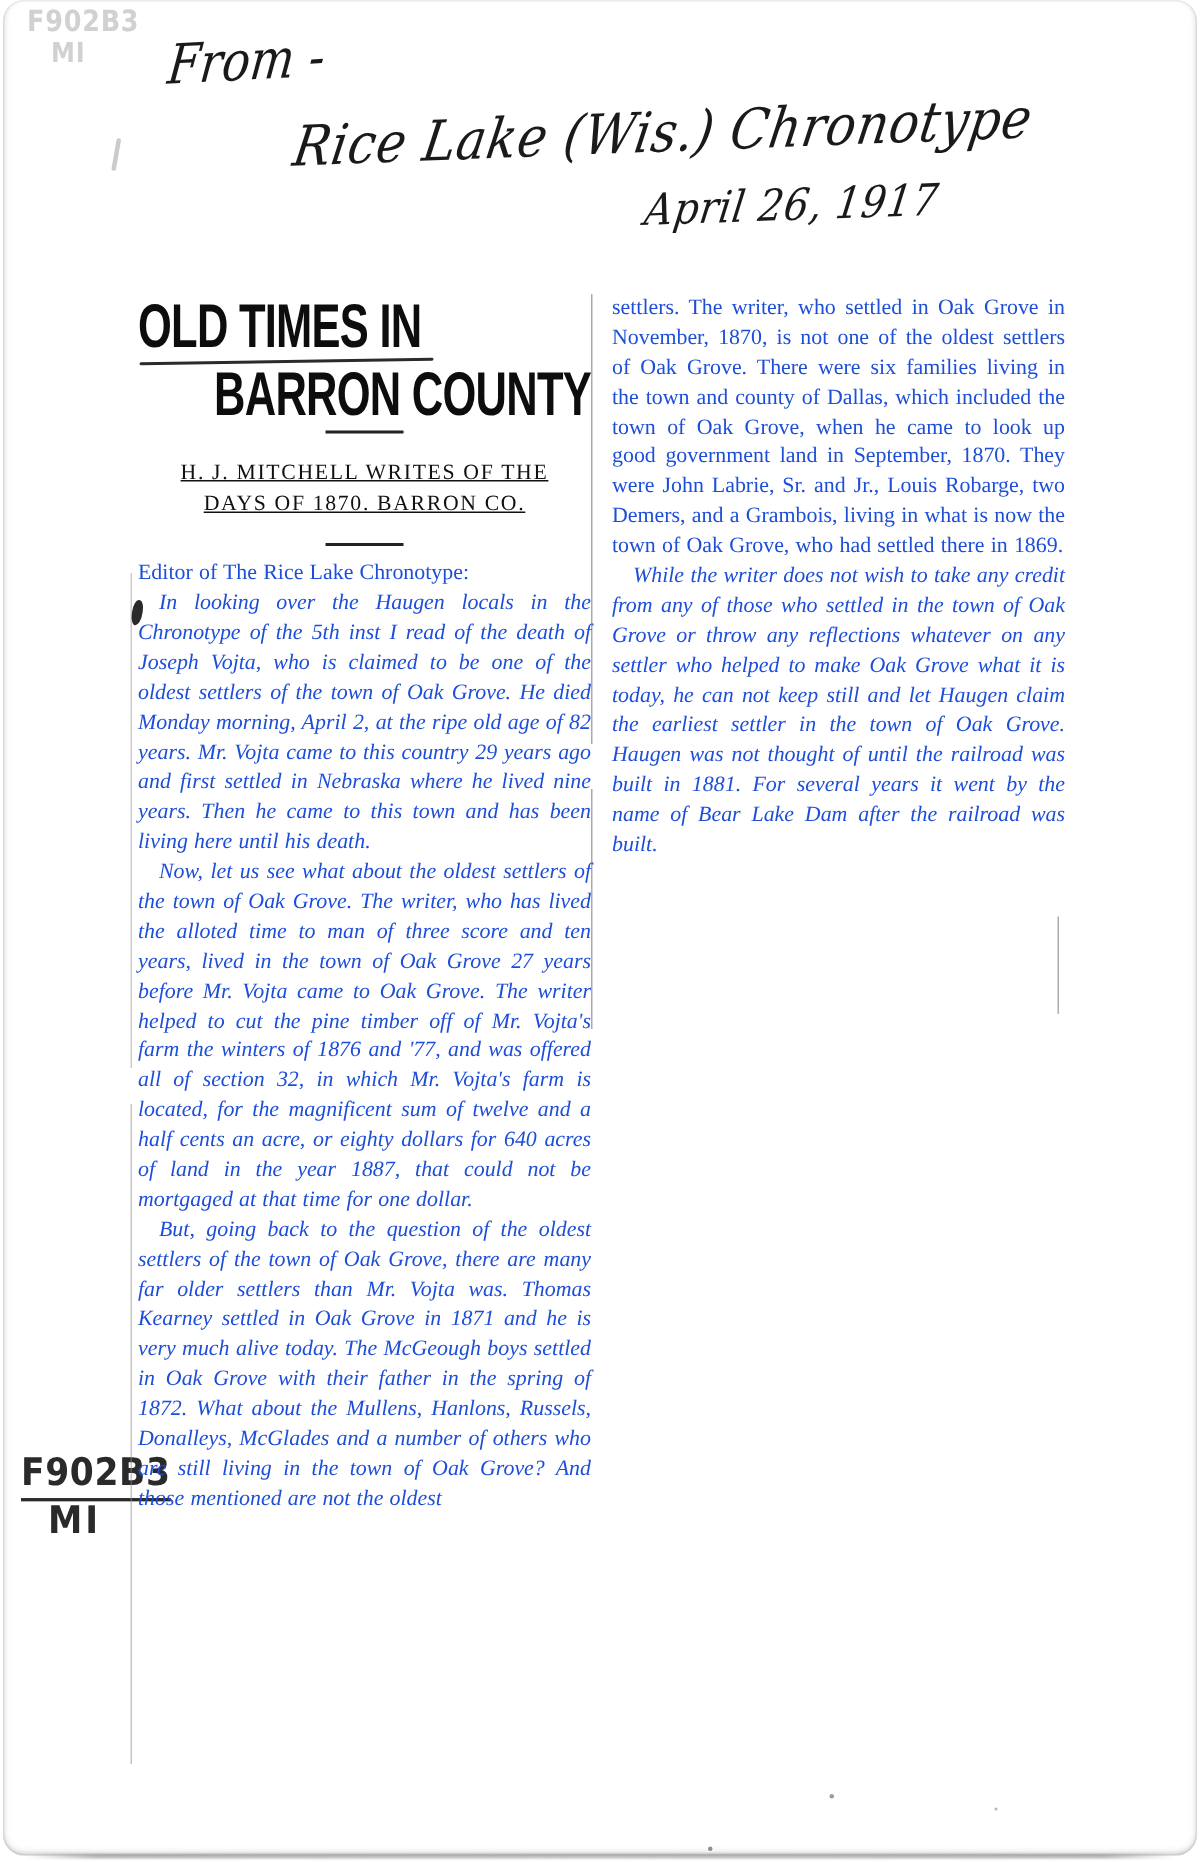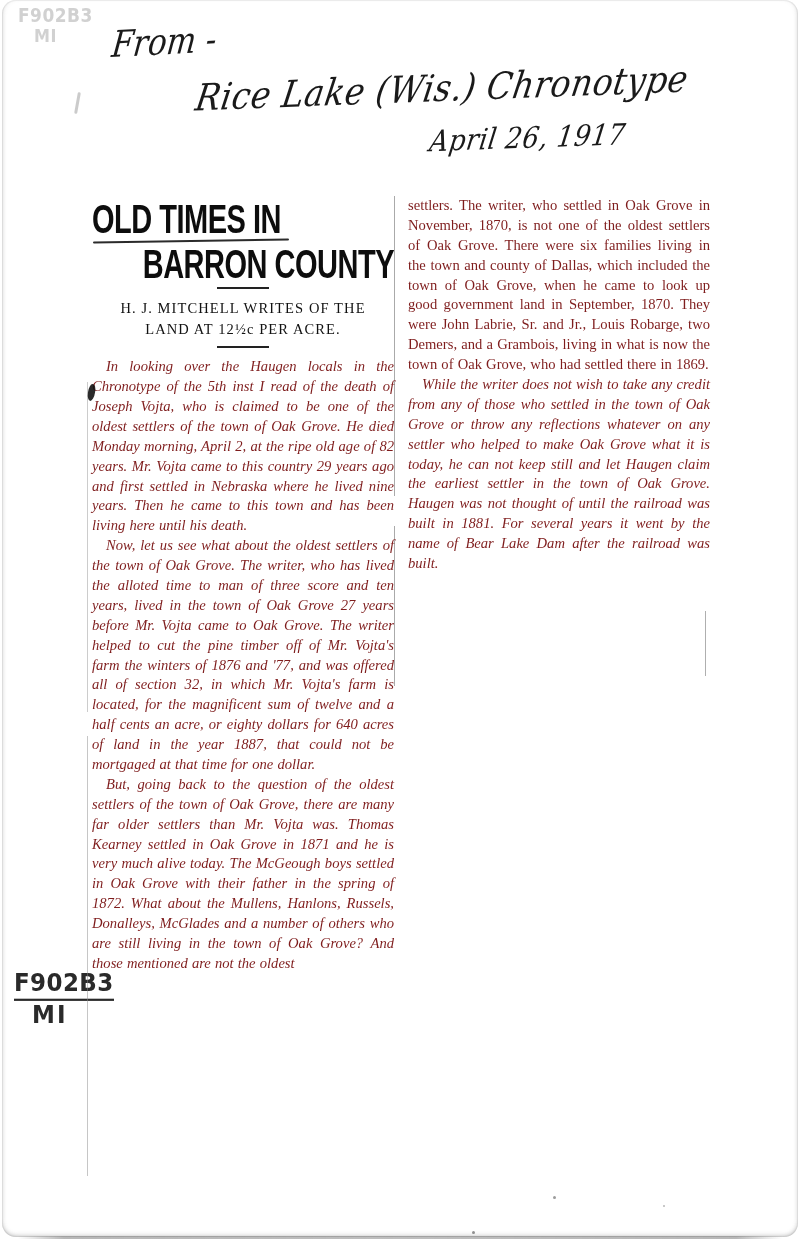--- a/index.html
+++ b/index.html
@@ -200,30 +200,31 @@
   }
 
   .subhead {
     font-family: "Liberation Serif", serif;
     font-size: 14.5px;
     font-weight: normal;
     letter-spacing: 1.1px;
     line-height: 1.42;
     text-align: center;
     color: #111;
-    margin: 0;
+    margin: 16px;
+    text-decoration: underline;
   }
   .subhead span { display: block; }
 
   
   .body-text {
     font-family: "Liberation Serif", serif;
     font-size: 14.6px;
     line-height: 1.363;
-    color: #7f1d1d;
+    color: #1d4ed8;
     text-align: justify;
     text-justify: inter-word;
     margin: 0;
     word-spacing: 0.5px;
   }
   .body-text p { margin: 0; }
   .body-text p.indent { text-indent: 14px; font-style: italic; }
   .lead { text-indent: 0; }
 
   .inkblot {
@@ -284,27 +285,28 @@
           <span class="hl1">OLD TIMES IN</span>
           <span class="hl2">BARRON COUNTY</span>
         </div>
         <div class="hl-underline"></div>
       </div>
 
       <div class="rule-short"></div>
 
       <div class="subhead">
         <span>H. J. MITCHELL WRITES OF THE</span>
-        <span>LAND AT 12½c PER ACRE.</span>
+        <span>DAYS OF 1870. BARRON CO.</span>
       </div>
 
       <div class="rule-short"></div>
 
       <div class="body-text" style="position:relative;">
         <div class="inkblot"></div>
+        <p class="lead">Editor of The Rice Lake Chronotype:</p>
         <p class="indent">In looking over the Haugen locals in the Chronotype of the 5th inst I read of the death of Joseph Vojta, who is claimed to be one of the oldest settlers of the town of Oak Grove. He died Monday morning, April 2, at the ripe old age of 82 years. Mr. Vojta came to this country 29 years ago and first settled in Nebraska where he lived nine years. Then he came to this town and has been living here until his death.</p>
         <p class="indent">Now, let us see what about the oldest settlers of the town of Oak Grove. The writer, who has lived the alloted time to man of three score and ten years, lived in the town of Oak Grove 27 years before Mr. Vojta came to Oak Grove. The writer helped to cut the pine timber off of Mr. Vojta's farm the winters of 1876 and '77, and was offered all of section 32, in which Mr. Vojta's farm is located, for the magnificent sum of twelve and a half cents an acre, or eighty dollars for 640 acres of land in the year 1887, that could not be mortgaged at that time for one dollar.</p>
         <p class="indent">But, going back to the question of the oldest settlers of the town of Oak Grove, there are many far older settlers than Mr. Vojta was. Thomas Kearney settled in Oak Grove in 1871 and he is very much alive today. The McGeough boys settled in Oak Grove with their father in the spring of 1872. What about the Mullens, Hanlons, Russels, Donalleys, McGlades and a number of others who are still living in the town of Oak Grove? And those mentioned are not the oldest</p>
       </div>
     </div>
 
     <div class="col col-right">
       <div class="body-text">
         <p>settlers. The writer, who settled in Oak Grove in November, 1870, is not one of the oldest settlers of Oak Grove. There were six families living in the town and county of Dallas, which included the town of Oak Grove, when he came to look up good government land in September, 1870. They were John Labrie, Sr. and Jr., Louis Robarge, two Demers, and a Grambois, living in what is now the town of Oak Grove, who had settled there in 1869.</p>
         <p class="indent">While the writer does not wish to take any credit from any of those who settled in the town of Oak Grove or throw any reflections whatever on any settler who helped to make Oak Grove what it is today, he can not keep still and let Haugen claim the earliest settler in the town of Oak Grove. Haugen was not thought of until the railroad was built in 1881. For several years it went by the name of Bear Lake Dam after the railroad was built.</p>

